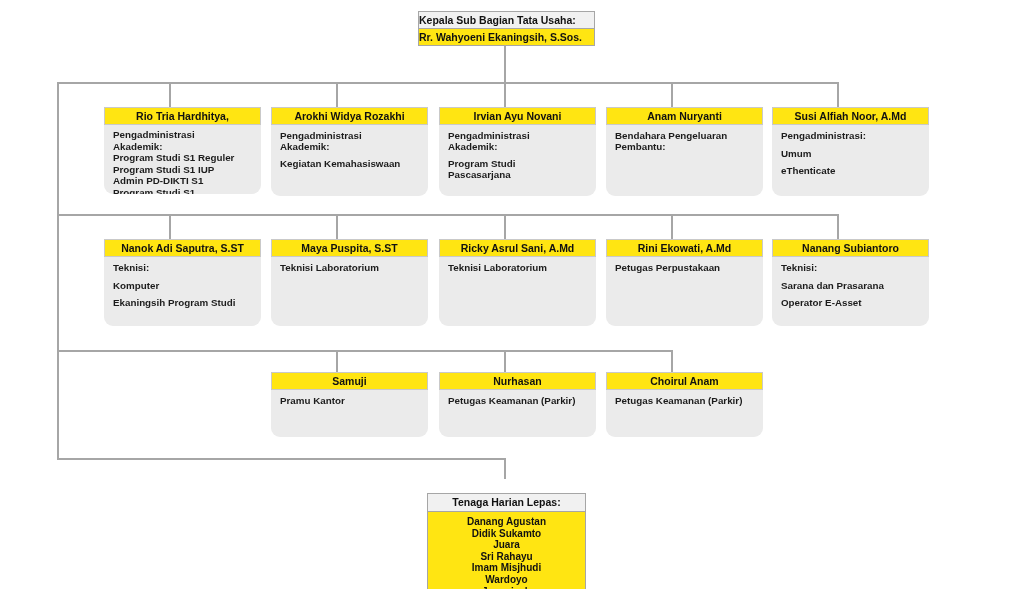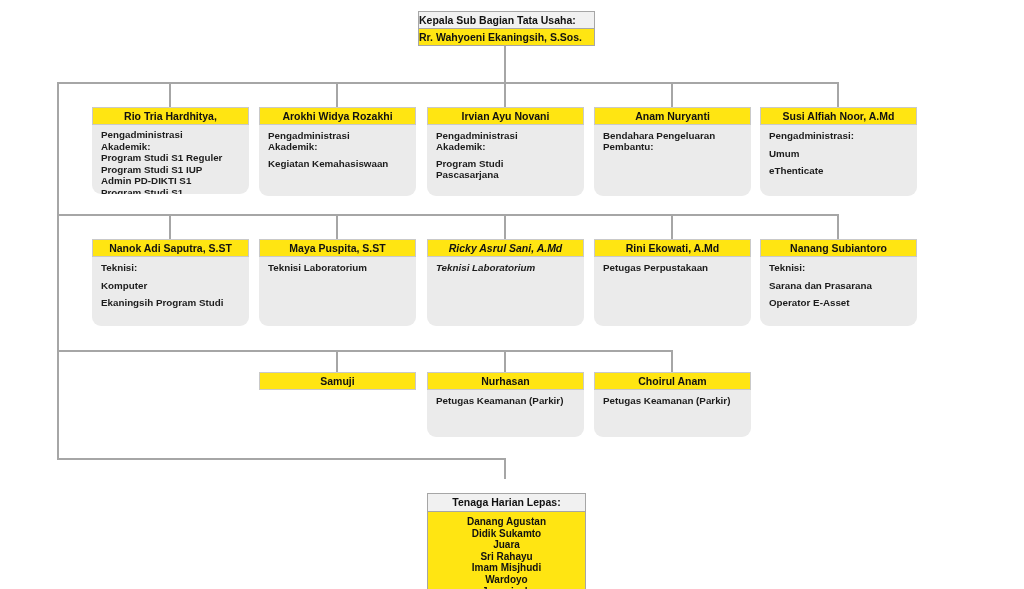--- a/index.html
+++ b/index.html
@@ -9,21 +9,21 @@
     --gray-header:#F1F1F1;
     --ink:#111111;
   }
   html,body{margin:0;padding:0;background:#ffffff;}
   #canvas{
     position:relative;width:1024px;height:589px;background:#ffffff;overflow:hidden;
     font-family:"Liberation Sans","DejaVu Sans",sans-serif;color:var(--ink);
   }
   .connector{position:absolute;background:var(--gray-line);}
   
-  .org-box{position:absolute;width:157px;}
+  .org-box{position:absolute;width:157px;margin-left:12px;}
   .org-box .hd{
     background:var(--yellow);border:1px solid #c9c9c9;height:16px;line-height:16px;
     text-align:center;font-weight:bold;font-size:10.5px;white-space:nowrap;overflow:hidden;
   }
   .org-box .bd{
     background:var(--gray-body);border-radius:0 0 9px 9px;padding:6px 20px 0 9px;
     font-size:9.8px;font-weight:bold;color:#1c1c1c;overflow:hidden;
   }
   .org-box .bd .role{line-height:10.5px;margin-bottom:7px;}
   .org-box .bd.tight{padding-top:4px;}
@@ -122,21 +122,21 @@
           <div class="role">Komputer</div>
           <div class="role">Ekaningsih Program Studi</div>
         </div>
       </div>
       <div class="org-box" style="left: 259px; top: 239px;">
         <div class="hd">Maya Puspita, S.ST</div>
         <div class="bd" style="height: 63px;">
           <div class="role">Teknisi Laboratorium</div>
         </div>
       </div>
-      <div class="org-box" style="left: 427px; top: 239px; font-style: italic;">
+      <div class="org-box" style="left: 427px; top: 239px;">
         <div class="hd">Ricky Asrul Sani, A.Md</div>
         <div class="bd" style="height: 63px;">
           <div class="role">Teknisi Laboratorium</div>
         </div>
       </div>
       <div class="org-box" style="left: 594px; top: 239px;">
         <div class="hd">Rini Ekowati, A.Md</div>
         <div class="bd" style="height: 63px;">
           <div class="role">Petugas Perpustakaan</div>
         </div>
@@ -144,20 +144,23 @@
       <div class="org-box" style="left: 760px; top: 239px;">
         <div class="hd">Nanang Subiantoro</div>
         <div class="bd" style="height: 63px;">
           <div class="role">Teknisi:</div>
           <div class="role">Sarana dan Prasarana</div>
           <div class="role">Operator E-Asset</div>
         </div>
       </div>
       <div class="org-box" style="left: 259px; top: 372px;">
         <div class="hd">Samuji</div>
+        <div class="bd" style="height: 41px;">
+          <div class="role">Pramu Kantor</div>
+        </div>
       </div>
       <div class="org-box" style="left: 427px; top: 372px;">
         <div class="hd">Nurhasan</div>
         <div class="bd" style="height: 41px;">
           <div class="role">Petugas Keamanan (Parkir)</div>
         </div>
       </div>
       <div class="org-box" style="left: 594px; top: 372px;">
         <div class="hd">Choirul Anam</div>
         <div class="bd" style="height: 41px;">

